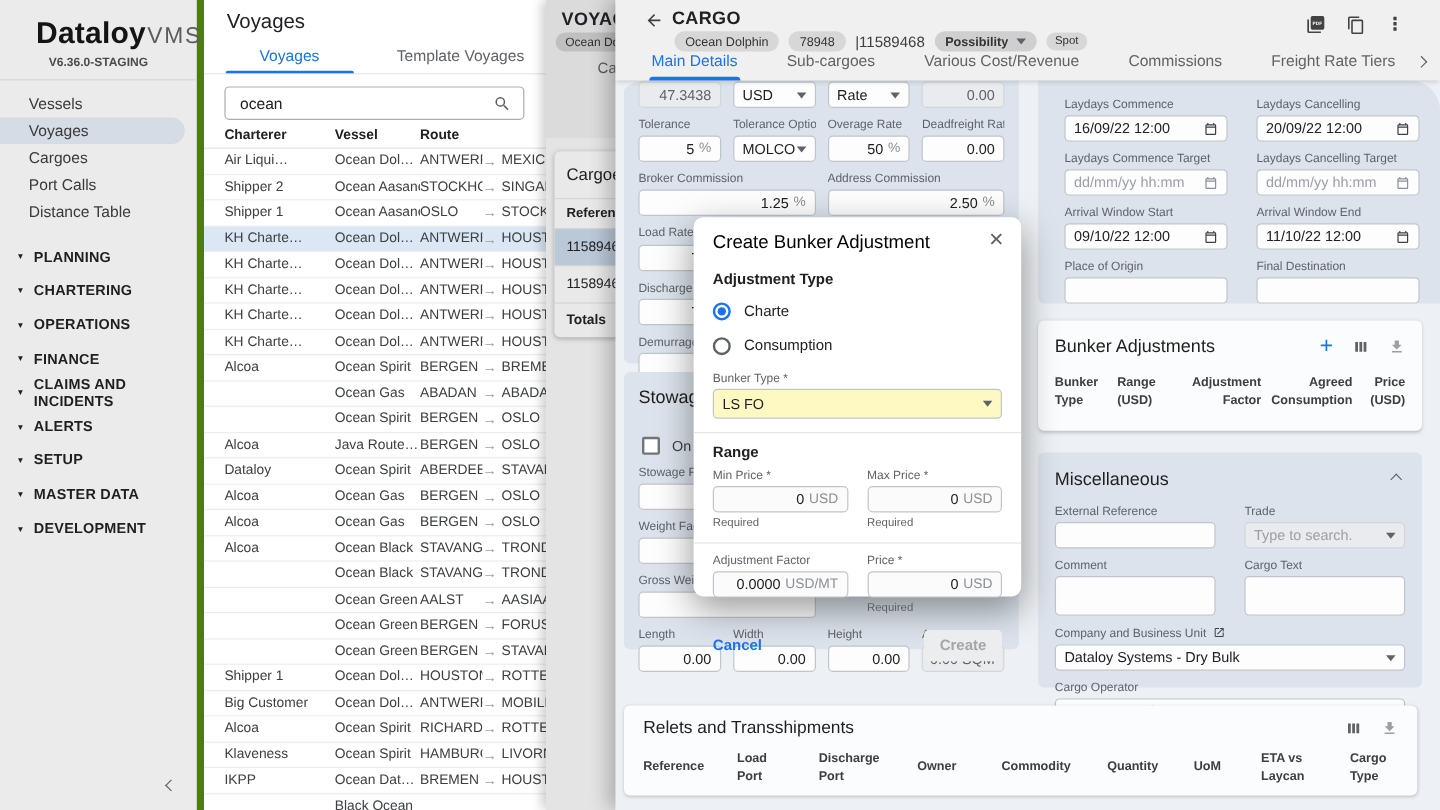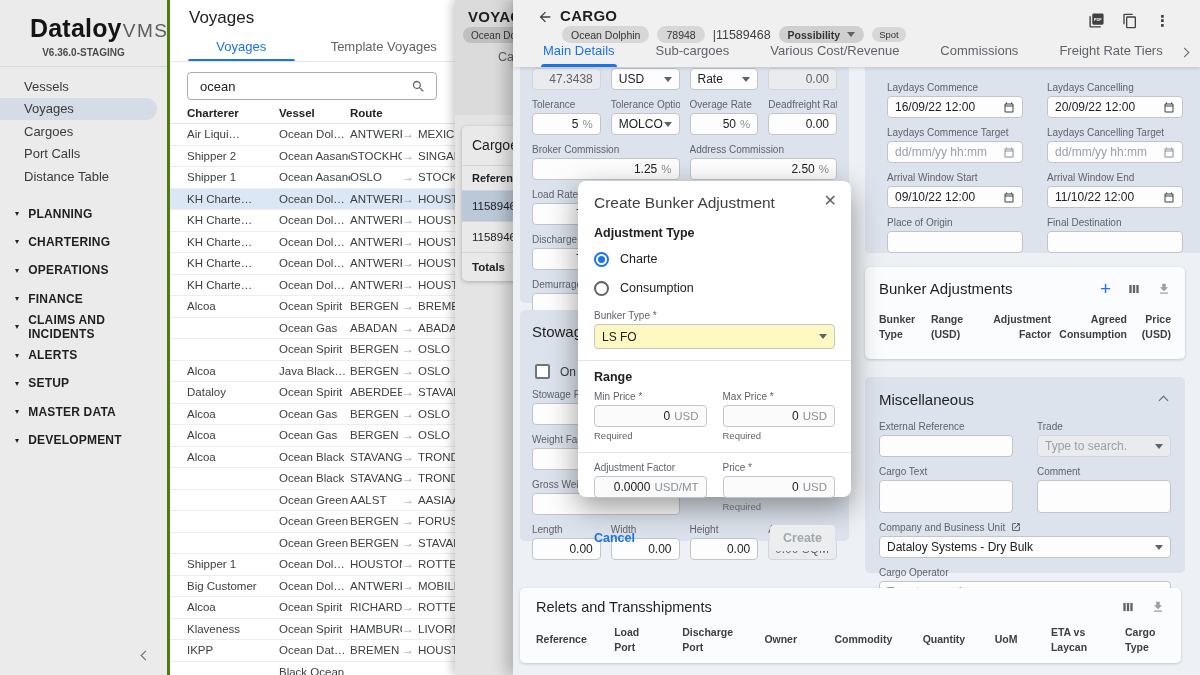--- a/index.html
+++ b/index.html
@@ -17,21 +17,21 @@
   .lrow{margin:9px 0 3px;}
   .g4{display:grid;grid-template-columns:repeat(4,1fr);column-gap:10px;}
   .g2{display:grid;grid-template-columns:1fr 1fr;column-gap:10px;}
   .span2{grid-column:span 2;}
   .cb{width:15px;height:15px;border:2px solid #70757a;border-radius:2px;background:#fff;flex:none;}
   .chev{display:inline-block;width:7px;height:7px;border-right:1.7px solid #5f6368;border-bottom:1.7px solid #5f6368;}
   .chev.up{transform:rotate(-135deg);}
   .chev.right{transform:rotate(-45deg);}
   .chev.left{transform:rotate(135deg);}
   
-  .sidebar{position:absolute;left:0;top:0;width:170px;height:675px;background:#ebebeb;border-right:3px solid #4d7c0f;z-index:1;}
+  .sidebar{position:absolute;left:0;top:0;width:170px;height:675px;background:#ebebeb;border-right:6px solid #4d7c0f;z-index:1;}
   .logo{padding:14px 0 0 30px;font-size:25px;font-weight:800;letter-spacing:.2px;color:#141414;white-space:nowrap;}
   .logo .vms{font-size:19px;font-weight:400;color:#5c5c5c;letter-spacing:1.5px;margin-left:1px;}
   .version{text-align:center;font-size:10px;font-weight:700;color:#4c4c4c;margin:4px 0 8px;}
   .side-sep{border:none;border-top:1px solid #d8d8d8;margin:0;}
   .nav{padding-top:8px;}
   .nav-item{height:22.5px;display:flex;align-items:center;padding-left:24px;font-size:13px;color:#3a3a3a;cursor:pointer;}
   .nav-item.selected{background:#d5dce6;border-radius:0 14px 14px 0;margin-right:10px;}
   .nav-sections{margin-top:12px;}
   .nav-section{height:28.3px;display:flex;align-items:center;padding-left:15px;font-size:12px;font-weight:700;color:#1f1f1f;letter-spacing:.2px;cursor:pointer;}
   .nav-section .tri{font-size:8px;margin-right:9px;color:#1f1f1f;}
@@ -75,32 +75,32 @@
   .chip.small{font-size:9.5px;padding:0 7px;height:15px;}
   .refnum{font-size:12.5px;color:#3c4043;}
   .hicons{position:absolute;right:30px;top:12px;display:flex;align-items:center;gap:17px;}
   .hicons > *{cursor:pointer;}
   .kebab{font-size:15px;font-weight:700;color:#3c4043;line-height:1;}
   .ctabs{position:absolute;left:30px;right:30px;bottom:0;height:24px;display:flex;gap:41px;}
   .ctab{font-size:13px;color:#5f6368;position:relative;padding-bottom:6px;white-space:nowrap;cursor:pointer;}
   .ctab.active{color:#1a73e8;font-weight:500;}
   .ctab.active::after{content:"";position:absolute;left:-2px;right:-2px;bottom:0;height:3px;background:#1a73e8;border-radius:3px 3px 0 0;}
   .tabs-more{position:absolute;right:12px;bottom:7px;cursor:pointer;}
-  .cbody{position:absolute;left:0;top:67px;right:0;bottom:0;overflow:hidden;}
+  .cbody{position:absolute;left:0;top:67px;right:0;bottom:0;overflow:hidden;border-radius:25px;}
   .cardB{position:absolute;background:#dce3ec;border-radius:5px;}
   .cardW{position:absolute;background:#fbfcfd;border-radius:5px;box-shadow:0 1px 3px rgba(0,0,0,.18);}
   .card-title{font-size:15px;color:#1f1f1f;}
   .icon-row{display:flex;align-items:center;gap:16px;}
   .plus{color:#1a73e8;font-size:19px;font-weight:500;line-height:1;cursor:pointer;}
   .th-sm{font-size:10.5px;font-weight:700;color:#3c4043;line-height:1.4;}
   .cbrow{display:flex;align-items:flex-start;gap:10px;font-size:12px;color:#3c4043;}
   
   .modal{position:absolute;left:578px;top:181px;width:273px;height:316px;background:#fff;border-radius:8px;
          box-shadow:0 10px 30px rgba(0,0,0,.4);z-index:10;padding:13px 16px;}
-  .modal h3{margin:0;font-size:15.5px;font-weight:500;color:#404040;}
+  .modal h3{margin:0;font-size:15.5px;font-weight:500;color:#000000;}
   .mclose{position:absolute;right:14px;top:12px;font-size:16px;color:#5f6368;cursor:pointer;line-height:1;}
   .mlbl-b{font-size:12.5px;font-weight:700;color:#202124;}
   .mradio{display:flex;align-items:center;gap:11px;font-size:12.5px;color:#202124;margin-top:9px;height:20px;cursor:pointer;}
   .radio{width:15px;height:15px;border:2px solid #5f6368;border-radius:50%;flex:none;position:relative;}
   .radio.sel{border-color:#1a73e8;}
   .radio.sel::after{content:"";position:absolute;inset:2px;background:#1a73e8;border-radius:50%;}
   .mhr{border:none;border-top:1px solid #e4e4e4;margin:11px -16px 9px;}
   .req{font-size:9.5px;color:#5f6368;margin-top:3px;}
   .mgrid{display:grid;grid-template-columns:1fr 1fr;column-gap:16px;margin-top:7px;}
   .mfoot{display:flex;justify-content:space-between;align-items:center;gap:18px;margin-top:13px;}
@@ -279,21 +279,21 @@
       <div class="vtr">
         <span></span>
         <span>Ocean Spirit</span>
         <span>BERGEN</span>
         <span class="arr">→</span>
         <span>OSLO</span>
       </div>
 
       <div class="vtr">
         <span>Alcoa</span>
-        <span>Java Black…</span>
+        <span>Java Route…</span>
         <span>BERGEN</span>
         <span class="arr">→</span>
         <span>OSLO</span>
       </div>
 
       <div class="vtr">
         <span>Dataloy</span>
         <span>Ocean Spirit</span>
         <span>ABERDEEN</span>
         <span class="arr">→</span>
@@ -671,25 +671,25 @@
           <div class="fld"></div>
         </div>
         <div>
           <div class="lbl lrow">Trade</div>
           <div class="fld dis">
               <span class="ph">Type to search.</span>
               <span class="caret"></span>
             </div>
         </div>
         <div>
+          <div class="lbl lrow">Comment</div>
+          <div class="fld" style="height:33px;"></div>
+        </div>
+        <div>
           <div class="lbl lrow">Cargo Text</div>
-          <div class="fld" style="height:33px;"></div>
-        </div>
-        <div>
-          <div class="lbl lrow">Comment</div>
           <div class="fld" style="height:33px;"></div>
         </div>
       </div>
       <div class="lbl lrow"><span>Company and Business Unit</span>
         <svg width="10" height="10" viewBox="0 0 24 24" style="vertical-align:-1px;margin-left:3px;">
             <path fill="#3c4043" d="M19 19H5V5h7V3H5a2 2 0 0 0-2 2v14a2 2 0 0 0 2 2h14a2 2 0 0 0 2-2v-7h-2zM14 3v2h3.59l-9.83 9.83 1.41 1.41L19 6.41V10h2V3z"></path>
           </svg></div>
       <div class="fld">
           <span>Dataloy Systems - Dry Bulk</span>
           <span class="caret"></span>

